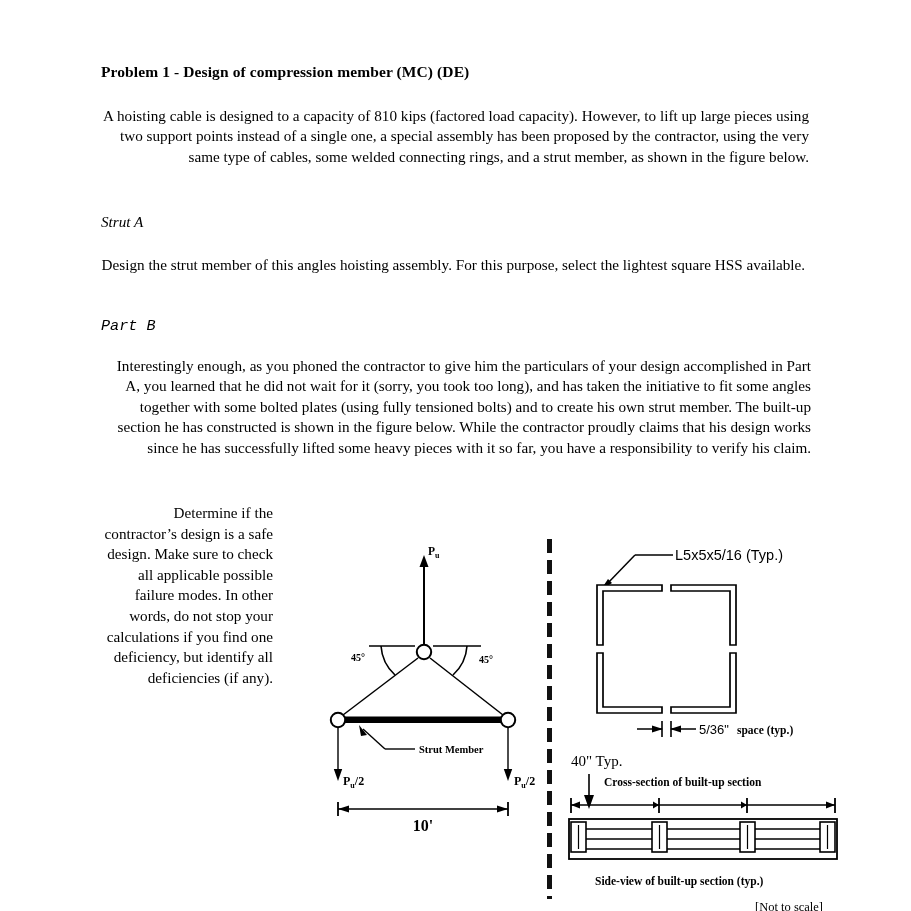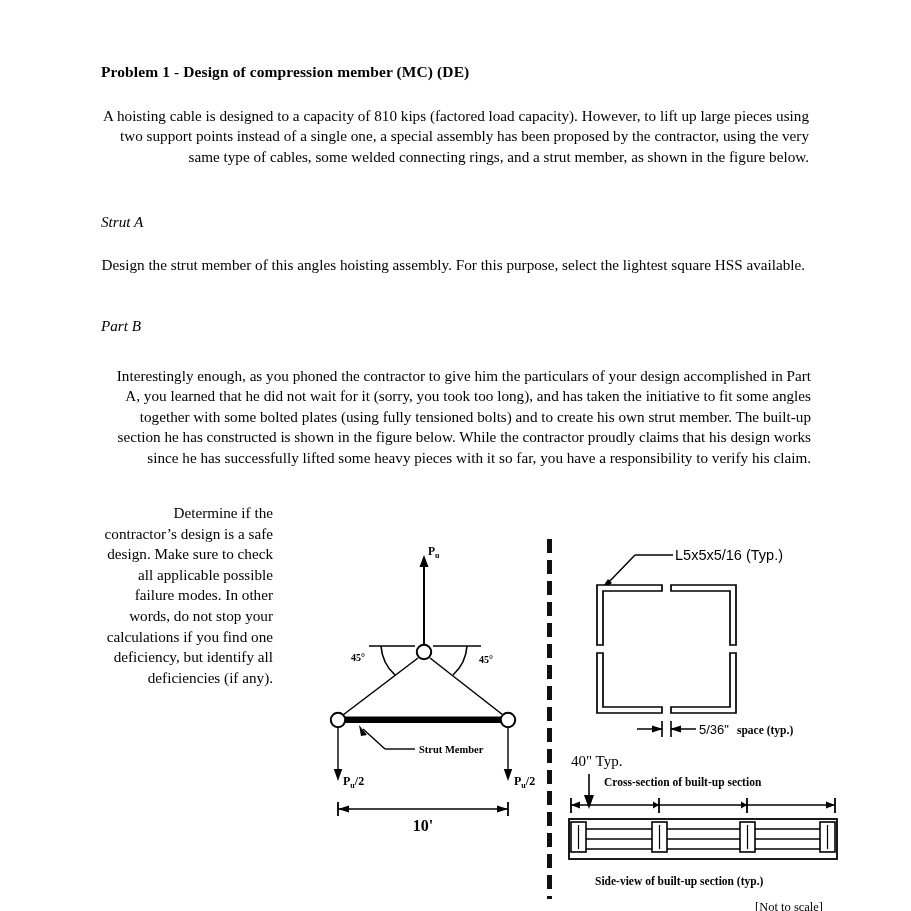--- a/index.html
+++ b/index.html
@@ -37,23 +37,23 @@
     text-align: right;
   }
   .para-intro { left: 101px; top: 63px; width: 708px; }
   .part-head {
     position: absolute;
     left: 101px;
     font-size: 15.2px;
     font-style: italic;
   }
   .part-a-head { top: 170px; }
-  .part-b-head { top: 274px; }
+  .part-b-head { top: 274px; font-family: Liberation Mono, monospace; }
   .para-a { left: 101px; top: 212px; width: 704px; }
-  .para-b { left: 101px; top: 323px; width: 710px; }
+  .para-b { left: 101px; top: 313px; width: 710px; }
   .para-c { left: 101px; top: 460px; width: 172px; line-height: 20.6px; }
 
   
   .figure-area {
     position: absolute;
     left: 311px;
     top: 490px;
     width: 611px;
     height: 390px;
   }

